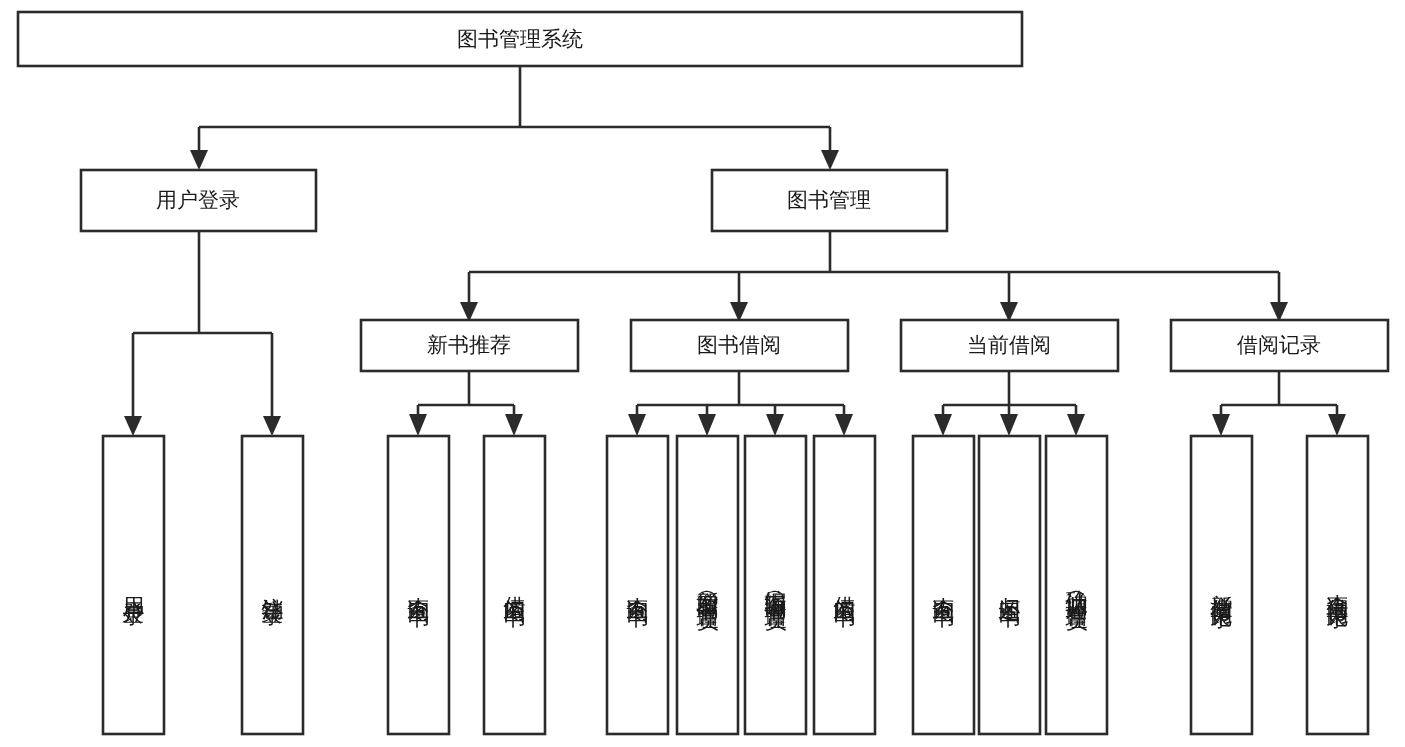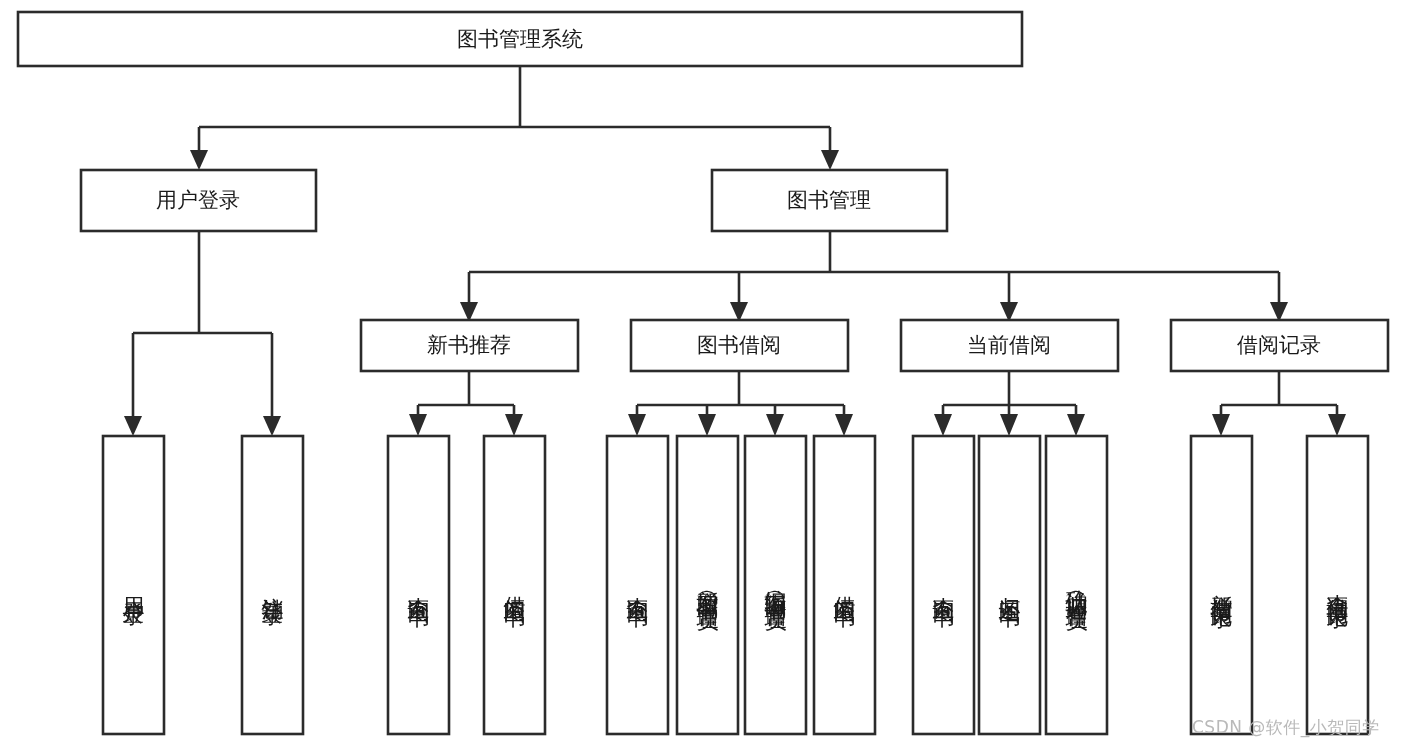--- a/index.html
+++ b/index.html
@@ -208,15 +208,14 @@
   <div class="vert-label" style="left:745px; top:436px; width:61px; height:298px;">编辑图书（管理员）</div>
   <div class="vert-label" style="left:814px; top:436px; width:61px; height:298px;">借阅图书</div>
 
   <div class="vert-label" style="left:913px; top:436px; width:61px; height:298px;">查询图书</div>
   <div class="vert-label" style="left:979px; top:436px; width:61px; height:298px;">归还图书</div>
   <div class="vert-label" style="left:1046px; top:436px; width:61px; height:298px;">确认归还（管理员）</div>
 
   <div class="vert-label" style="left:1191px; top:436px; width:61px; height:298px;">新增借阅记录</div>
   <div class="vert-label" style="left:1307px; top:436px; width:61px; height:298px;">查询借阅记录</div>
 
-  <div class="watermark" style="left:1192px; top:716px;">CSDN @软件_小贺同学</div>
 
 </div>
 
 </body></html>

